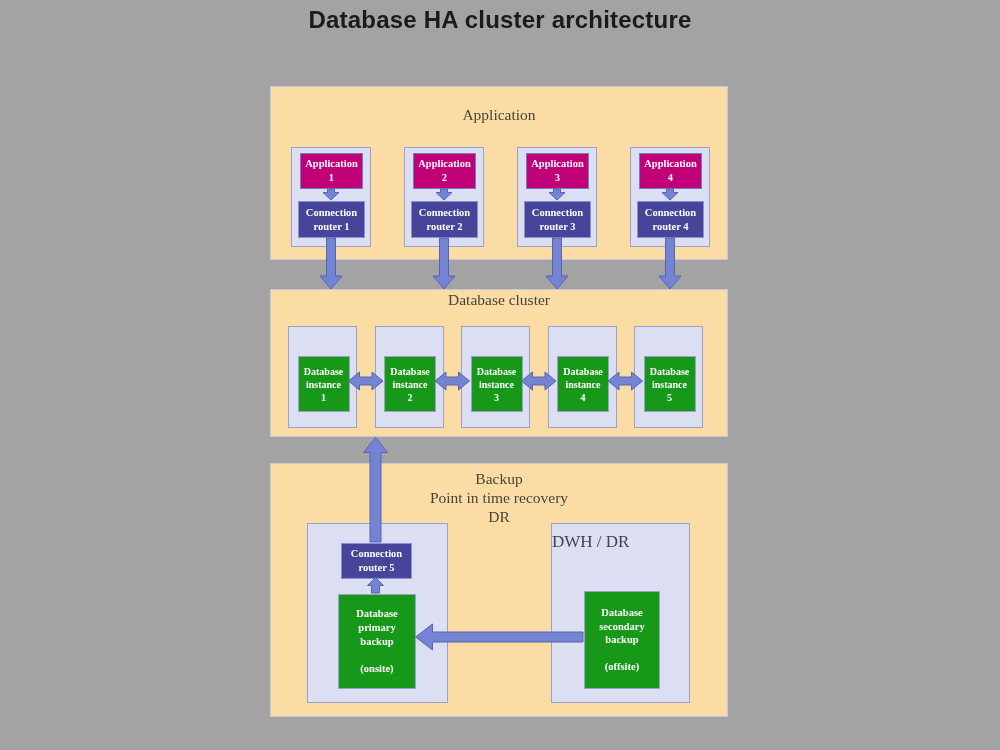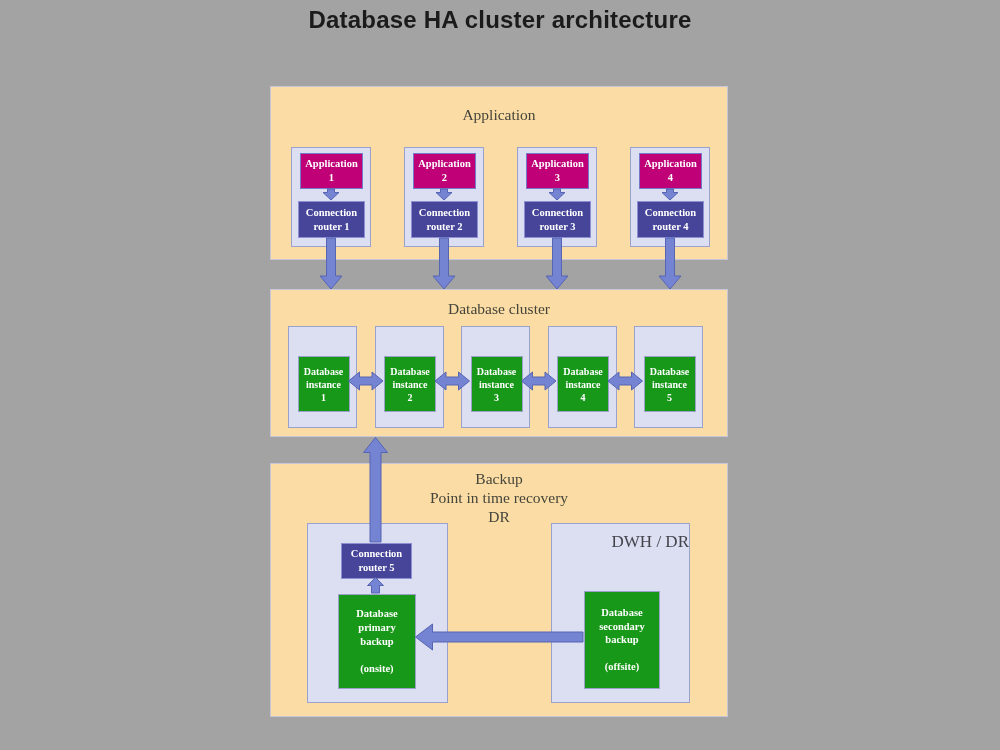--- a/index.html
+++ b/index.html
@@ -28,21 +28,21 @@
   }
   .zone-application{left:270px;top:86px;width:458px;height:174px;}
   .zone-cluster{left:270px;top:289px;width:458px;height:148px;}
   .zone-backup{left:270px;top:463px;width:458px;height:254px;}
 
   .zone-label{
     text-align:center;color:var(--zone-text);font-size:15.5px;line-height:19px;
     white-space:pre-line;
   }
   .zone-application .zone-label{padding-top:18px;}
-  .zone-cluster .zone-label{padding-top:9px;}
+  .zone-cluster .zone-label{}
   .zone-backup .zone-label{padding-top:5px;}
 
   .container{
     position:absolute;background:var(--container-fill);
     border:1px solid var(--container-border);
   }
   .app-unit{top:147px;width:80px;height:100px;}
   .app-unit.u1{left:291px;} .app-unit.u2{left:404px;}
   .app-unit.u3{left:517px;} .app-unit.u4{left:630px;}
 
@@ -66,21 +66,21 @@
   .node-database{
     left:8.5px;top:29px;width:52px;height:56px;font-size:10px;
     background:var(--database-fill);border:1px solid var(--database-border);
   }
 
   .backup-primary-container{left:307px;top:523px;width:141px;height:180px;}
   .node-router5{left:33px;top:19px;width:71px;height:36px;background:var(--router-fill);border:1px solid var(--router-border);}
   .node-primary{left:30px;top:70px;width:78px;height:95px;background:var(--database-fill);border:1px solid var(--database-border);font-size:10.5px;}
 
   .dwh-container{left:551px;top:523px;width:139px;height:180px;}
-  .dwh-label{text-align:right;padding-top:8px;font-size:17px;color:#43434b;}
+  .dwh-label{text-align:left;padding-top:8px;font-size:17px;color:#43434b;}
   .node-secondary{left:32px;top:67px;width:76px;height:98px;background:var(--database-fill);border:1px solid var(--database-border);font-size:10.5px;}
 
   .arrow-layer{position:absolute;left:0;top:0;width:1000px;height:750px;pointer-events:none;}
   .arrow{fill:var(--arrow-fill);stroke:var(--arrow-stroke);stroke-width:1;}
 </style>
 </head>
 <body>
 
 <div class="canvas">
 

